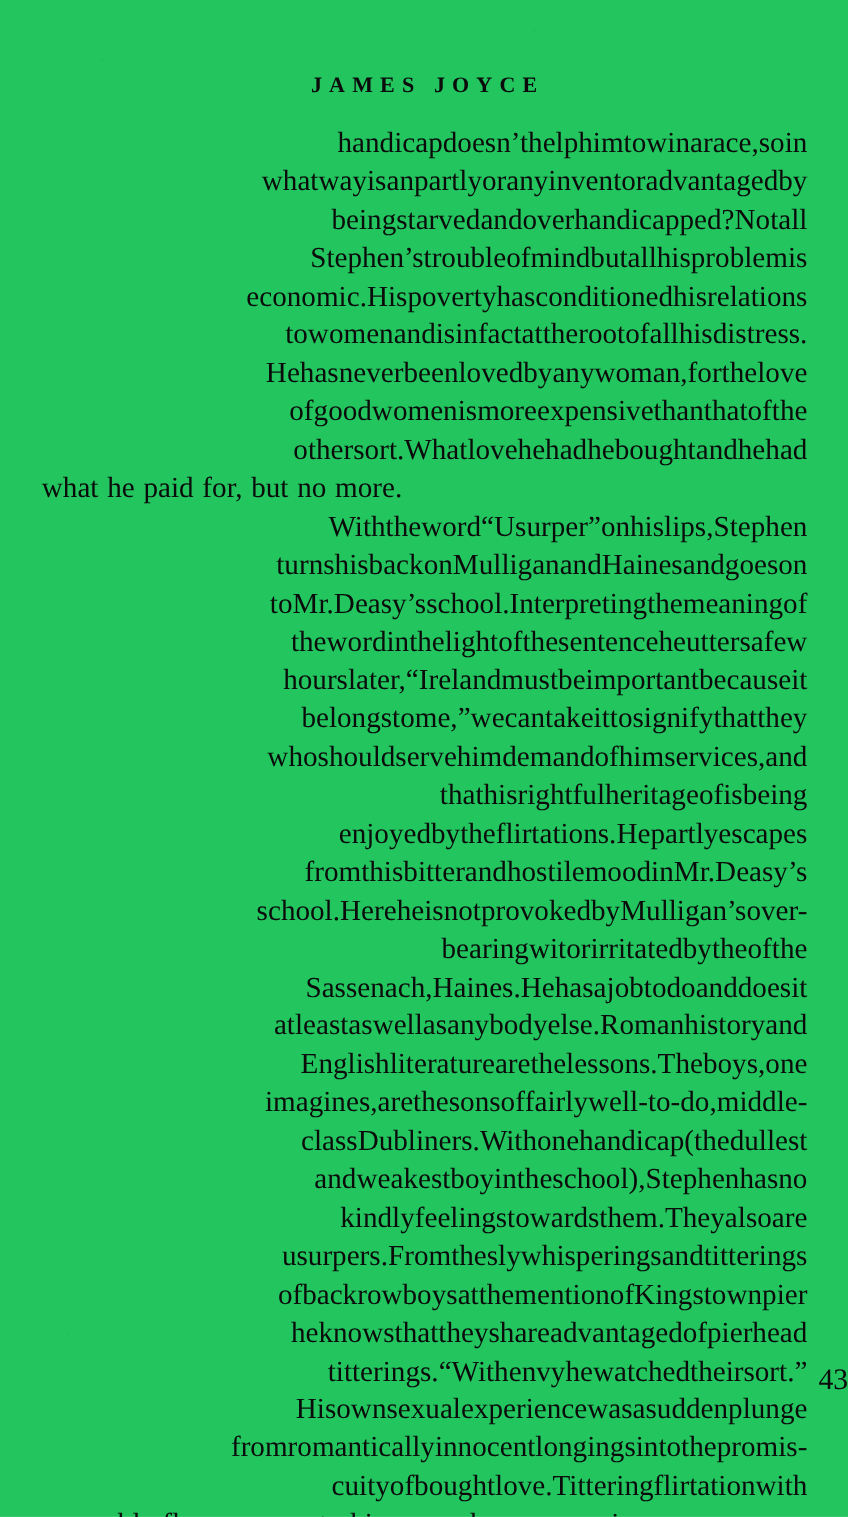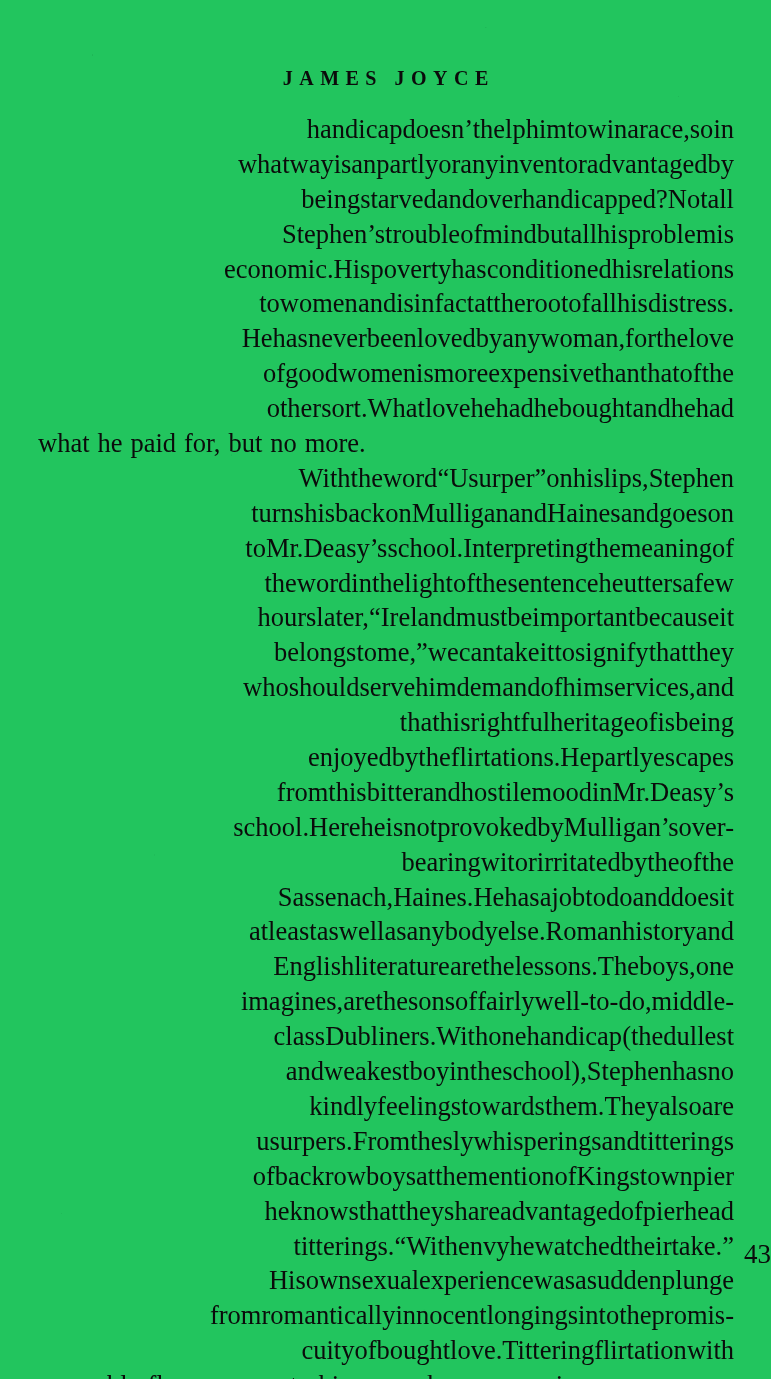--- a/index.html
+++ b/index.html
@@ -462,21 +462,21 @@
           <span class="w">of</span>
           <span class="w">pierhead</span>
         </span>
         <span class="line">
           <span class="w">titterings.</span>
           <span class="w">“With</span>
           <span class="w">envy</span>
           <span class="w">he</span>
           <span class="w">watched</span>
           <span class="w">their</span>
-          <span class="w">take.”</span>
+          <span class="w">sort.”</span>
         </span>
         <span class="line">
           <span class="w">His</span>
           <span class="w">own</span>
           <span class="w">sexual</span>
           <span class="w">experience</span>
           <span class="w">was</span>
           <span class="w">a</span>
           <span class="w">sudden</span>
           <span class="w">plunge</span>

